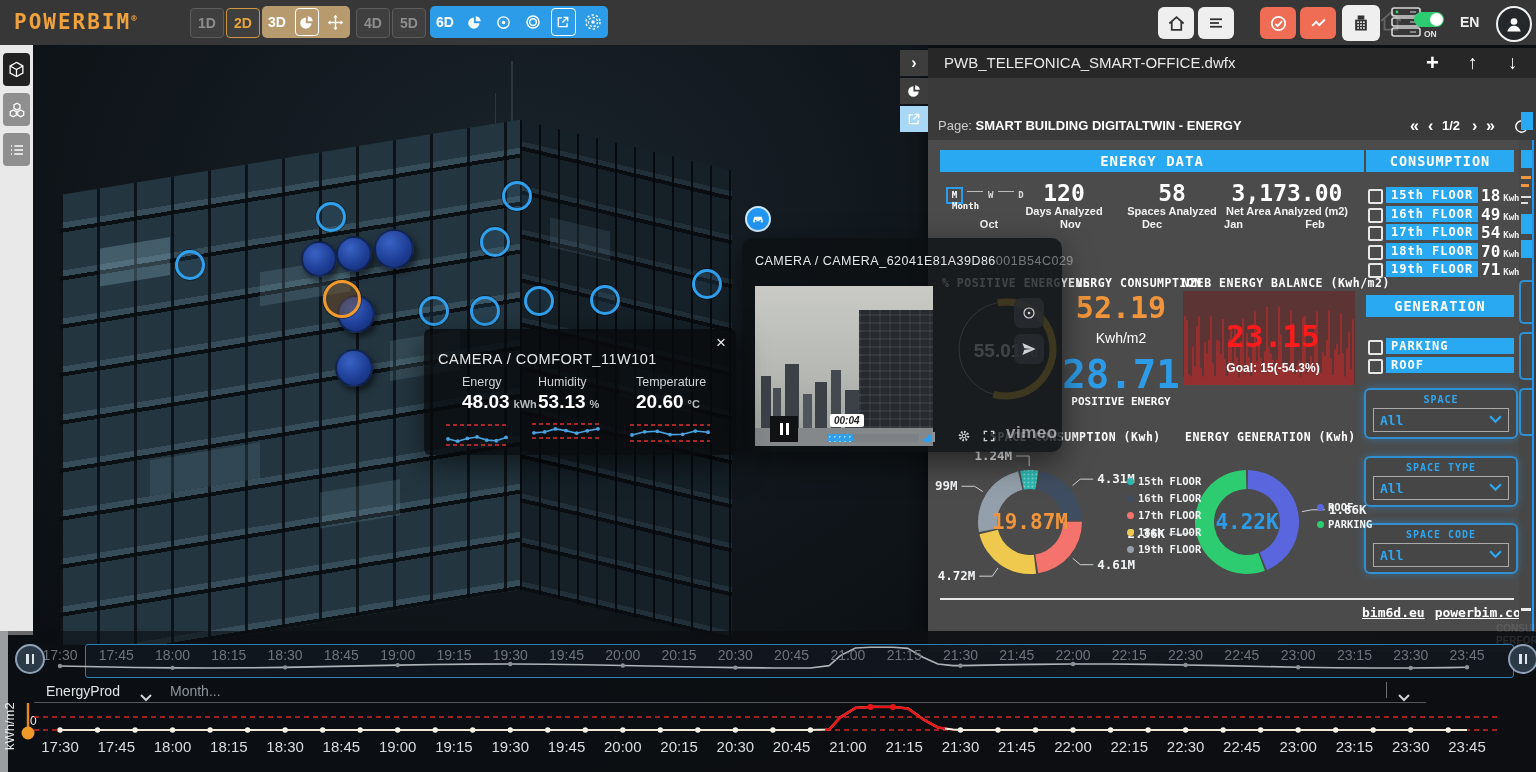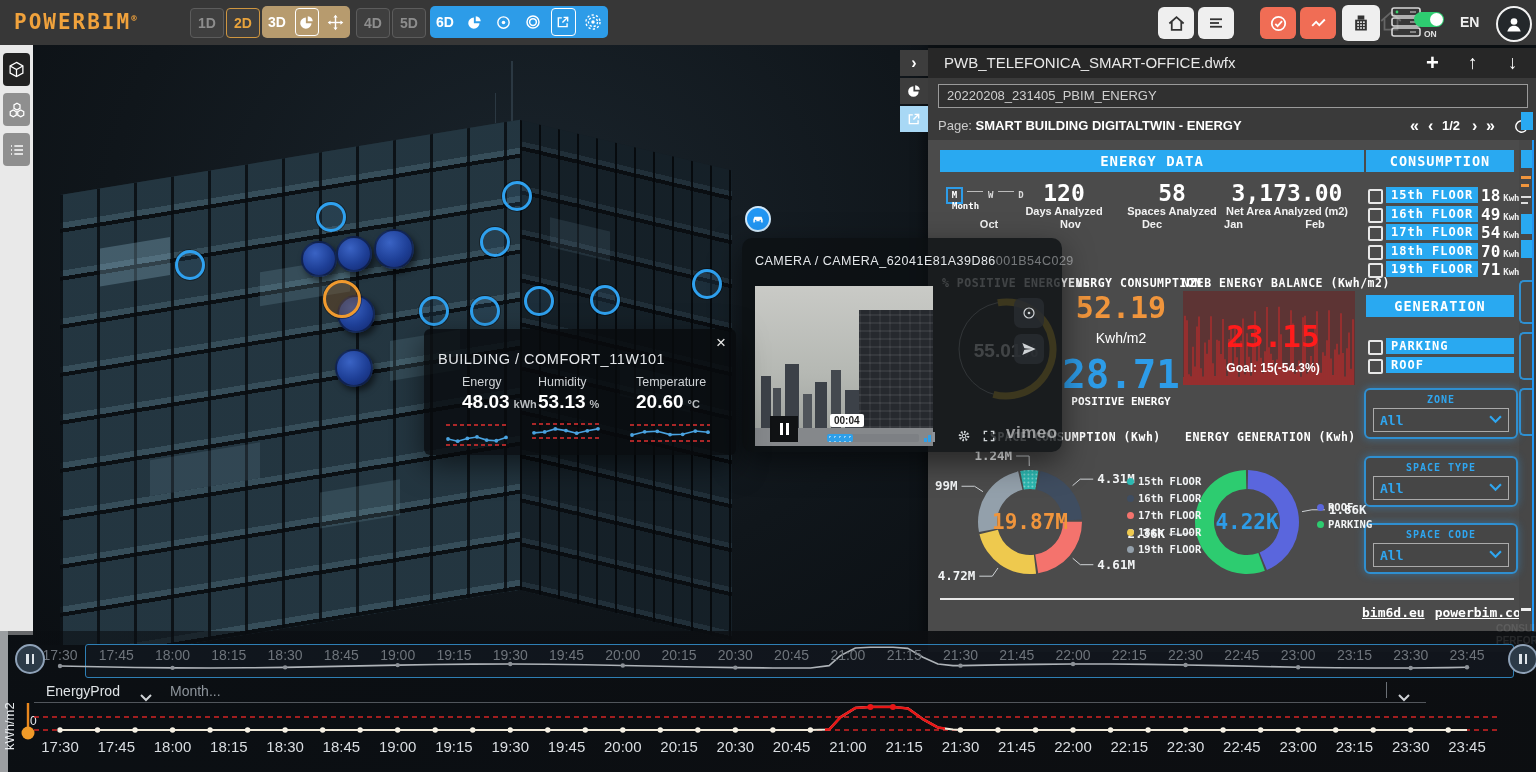--- a/index.html
+++ b/index.html
@@ -304,21 +304,20 @@
       </div>
   </div>
 
   <div id="panel">
     <div class="ptitle">
       <span style="padding-left:16px;">PWB_TELEFONICA_SMART-OFFICE.dwfx</span>
       <span class="abs" style="left:498px;top:0;color:#fff;font-size:22px;font-weight:bold;">+</span>
       <span class="abs" style="left:540px;top:0;color:#fff;font-size:19px;font-weight:bold;">↑</span>
       <span class="abs" style="left:580px;top:0;color:#fff;font-size:19px;font-weight:bold;">↓</span>
     </div>
-    <div class="pinput">20220208_231405_PBIM_ENERGY</div>
     <div class="prow">
       <span style="padding-left:10px;color:#cbcbcb;">Page:</span>
       <span style="font-weight:bold;color:#fff;">SMART BUILDING DIGITALTWIN - ENERGY</span>
       <span class="abs" style="left:482px;font-weight:bold;font-size:16px;color:#fff;">«</span>
       <span class="abs" style="left:500px;font-weight:bold;font-size:16px;color:#fff;">‹</span>
       <span class="abs" style="left:514px;font-weight:bold;font-size:13px;color:#fff;">1/2</span>
       <span class="abs" style="left:544px;font-weight:bold;font-size:16px;color:#fff;">›</span>
       <span class="abs" style="left:558px;font-weight:bold;font-size:16px;color:#fff;">»</span>
       <span class="abs" style="left:585px;top:5px;">
         <svg width="17" height="17" viewBox="0 0 24 24" fill="none" stroke="#fff" stroke-width="2">
@@ -534,21 +533,21 @@
       <div class="bsil" style="left:90px;width:14px;height:38px;"></div>
       <div class="bsil" style="right:0;width:74px;height:118px;background:
            repeating-linear-gradient(0deg, rgba(255,255,255,.07) 0 2px, transparent 2px 8px),
            repeating-linear-gradient(90deg, rgba(255,255,255,.05) 0 2px, transparent 2px 10px), #26292e;"></div>
       <div class="abs" style="left:0;bottom:0;width:100%;height:18px;background:#85888b;"></div>
     </div>
     <div class="vbtn" style="left:28px;top:178px;width:28px;height:26px;">
       <span style="display:inline-block;width:3px;height:12px;background:#fff;margin-right:3px;"></span>
       <span style="display:inline-block;width:3px;height:12px;background:#fff;"></span>
       </div>
-    <div class="tooltip" style="left:88px;top:176px;">00:04</div>
+    <div class="tooltip" style="left:88px;top:176px;font-style:italic;">00:04</div>
     <div class="pbar" style="left:85px;top:196px;width:92px;">
       <div class="pfill" style="width:28%;"></div>
       </div>
     <div class="abs" style="left:182px;top:194px;display:flex;align-items:flex-end;gap:1.5px;">
       <span style="width:2.5px;height:4px;background:#2e9fe8;display:block;"></span>
       <span style="width:2.5px;height:7px;background:#2e9fe8;display:block;"></span>
       <span style="width:2.5px;height:10px;background:#8d9298;display:block;"></span>
       </div>
     <div class="abs" style="left:214px;top:190px;">
       <svg width="16" height="16" viewBox="0 0 24 24" fill="none" stroke="#cfd3d6">
@@ -567,21 +566,21 @@
         </svg>
       </div>
     <div class="roundbtn" style="left:272px;top:96px;">
       <svg width="16" height="16" viewBox="0 0 24 24" fill="#cfd3d6">
           <path d="M2 21l20-9L2 3l3 8 12 1-12 1z"></path>
         </svg>
       </div>
   </div>
 
   <div id="comfpopup">
-    <div class="abs ctitle" style="left:14px;top:22px;font-size:14.5px;">BUILDING / COMFORT_11W101</div>
+    <div class="abs ctitle" style="left:14px;top:22px;font-size:14.5px;">CAMERA / COMFORT_11W101</div>
     <div class="abs" style="right:10px;top:4px;color:#e8e8e8;font-size:17px;">×</div>
     <div id="comfmetrics">
         <div class="mlabel abs" style="left: 38px; top: 46px;">Energy</div>
         <div class="mvalue abs" style="left: 38px; top: 62px;">48.03<span class="munit" style="margin-left: 4px;">kWh</span></div>
         <svg width="66" height="34" style="position: absolute; left: 20px; top: 88px;">
           <line x1="2" y1="8" x2="64" y2="8" stroke="#e03030" stroke-width="1.4" stroke-dasharray="4 3"></line>
           <line x1="2" y1="28" x2="64" y2="28" stroke="#e03030" stroke-width="1.4" stroke-dasharray="4 3"></line>
           <polyline points="4,22 13.666666666666666,24.18166258299543 23.333333333333332,21.43780957554097 33,19.96320769887899 42.666666666666664,23.08704937250494 52.333333333333336,23.75667164777168 62,20.460275687294207" fill="none" stroke="#4aa3e0" stroke-width="1.6"></polyline>
           <circle cx="4" cy="22" r="1.9" fill="#4aa3e0"></circle>
           <circle cx="13.666666666666666" cy="24.18166258299543" r="1.9" fill="#4aa3e0"></circle>
@@ -805,21 +804,21 @@
     <div class="floor-label mono" style="left: 1386px; top: 242.8px; width: 87px; height: 16px; z-index: 2;">18th FLOOR</div>
     <div class="floor-val" style="left: 1481px; top: 241.8px; z-index: 2;">70<span class="floor-unit" style="margin-left: 3px;">Kwh</span></div>
     <div class="cb" style="left: 1368px; top: 263.4px; z-index: 2;"></div>
     <div class="floor-label mono" style="left: 1386px; top: 261.4px; width: 87px; height: 16px; z-index: 2;">19th FLOOR</div>
     <div class="floor-val" style="left: 1481px; top: 260.4px; z-index: 2;">71<span class="floor-unit" style="margin-left: 3px;">Kwh</span></div>
     <div class="cb" style="left: 1368px; top: 340px; z-index: 2;"></div>
     <div class="floor-label mono" style="left: 1386px; top: 338px; width: 123px; height: 16px; z-index: 2;">PARKING</div>
     <div class="cb" style="left: 1368px; top: 358.6px; z-index: 2;"></div>
     <div class="floor-label mono" style="left: 1386px; top: 356.6px; width: 123px; height: 16px; z-index: 2;">ROOF</div>
     <div class="selbox" style="left: 1364px; top: 388px; width: 150px; height: 47px; z-index: 2;">
-      <div class="sellabel" style="top: 4px;">ZONE</div>
+      <div class="sellabel" style="top: 4px;">SPACE</div>
       <div class="selinner">All<span style="position: absolute; right: 6px; top: 3px;"><svg width="13" height="9" viewBox="0 0 12 8" fill="none" stroke="#2fa6f0" stroke-width="2">
             <path d="M1 1l5 5 5-5"></path>
           </svg></span></div>
     </div>
     <div class="selbox" style="left: 1364px; top: 456px; width: 150px; height: 47px; z-index: 2;">
       <div class="sellabel" style="top: 4px;">SPACE TYPE</div>
       <div class="selinner">All<span style="position: absolute; right: 6px; top: 3px;"><svg width="13" height="9" viewBox="0 0 12 8" fill="none" stroke="#2fa6f0" stroke-width="2">
             <path d="M1 1l5 5 5-5"></path>
           </svg></span></div>
     </div>

